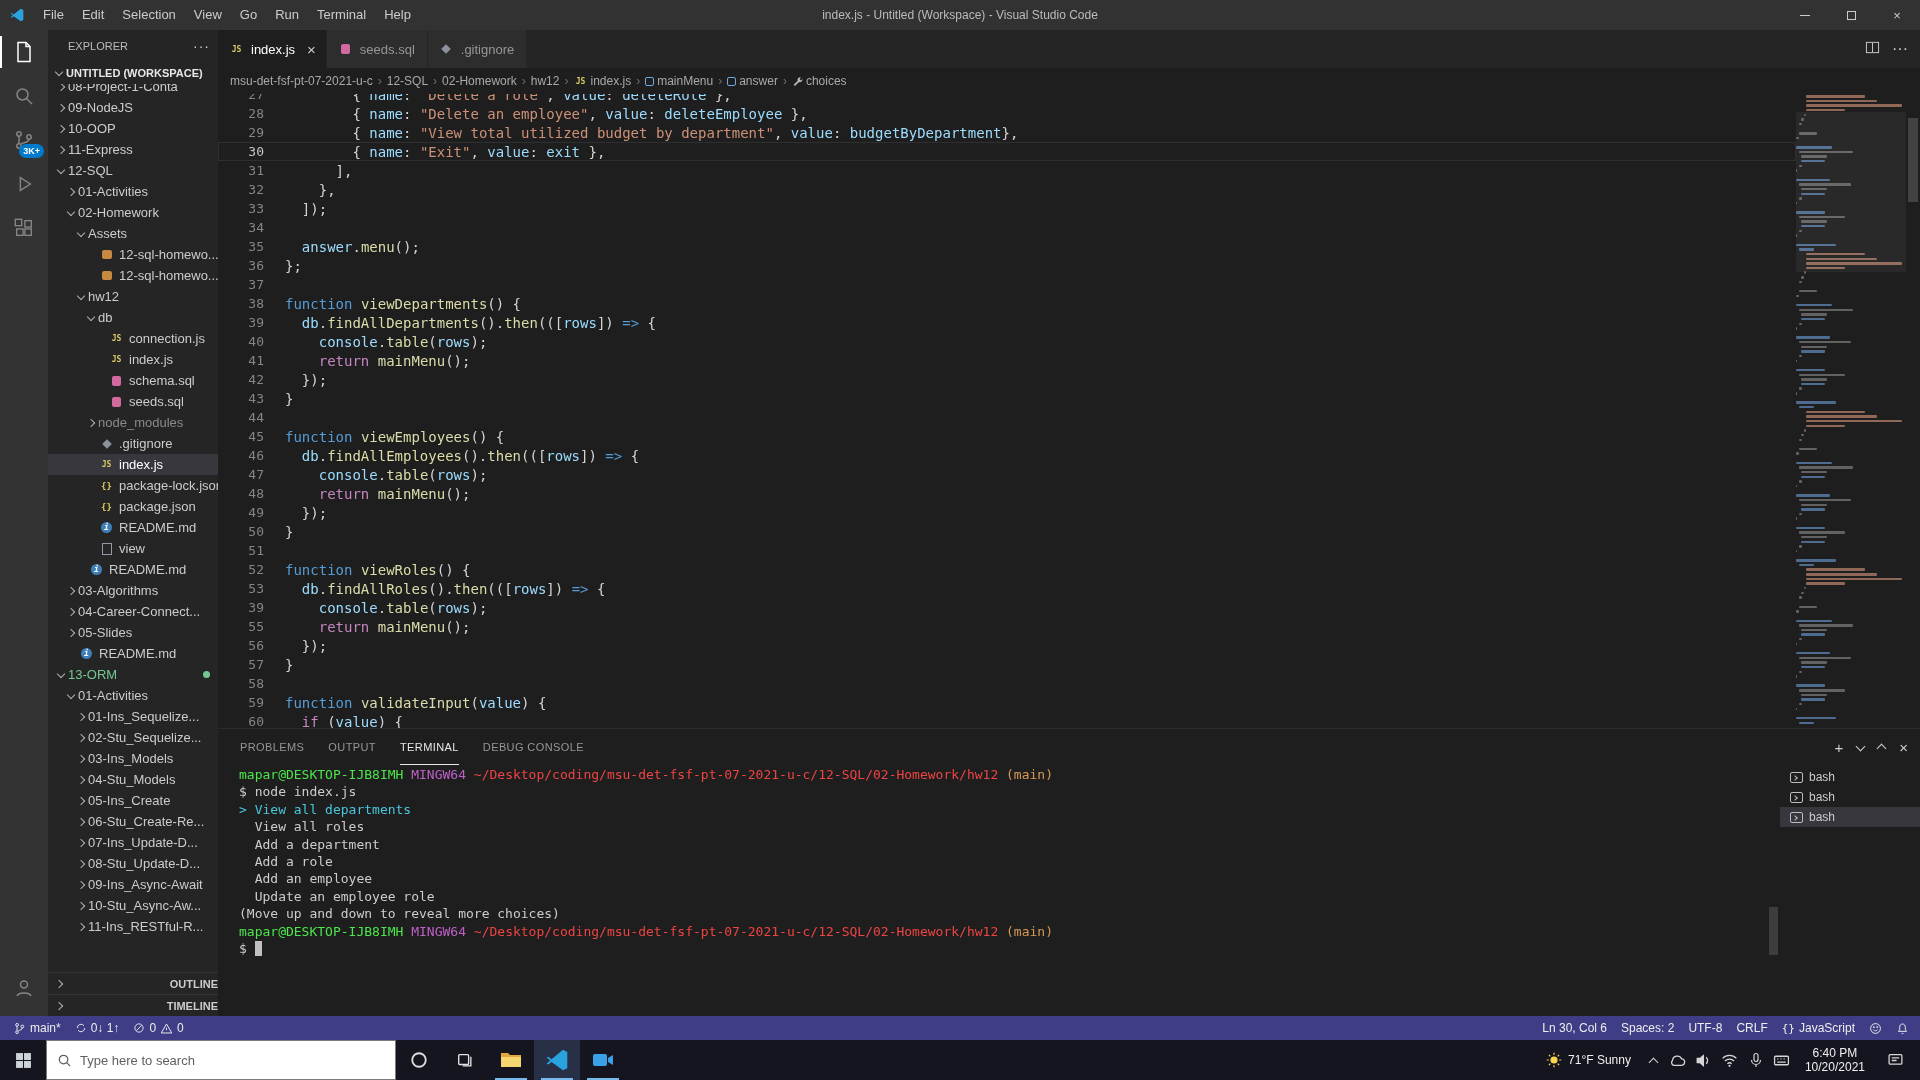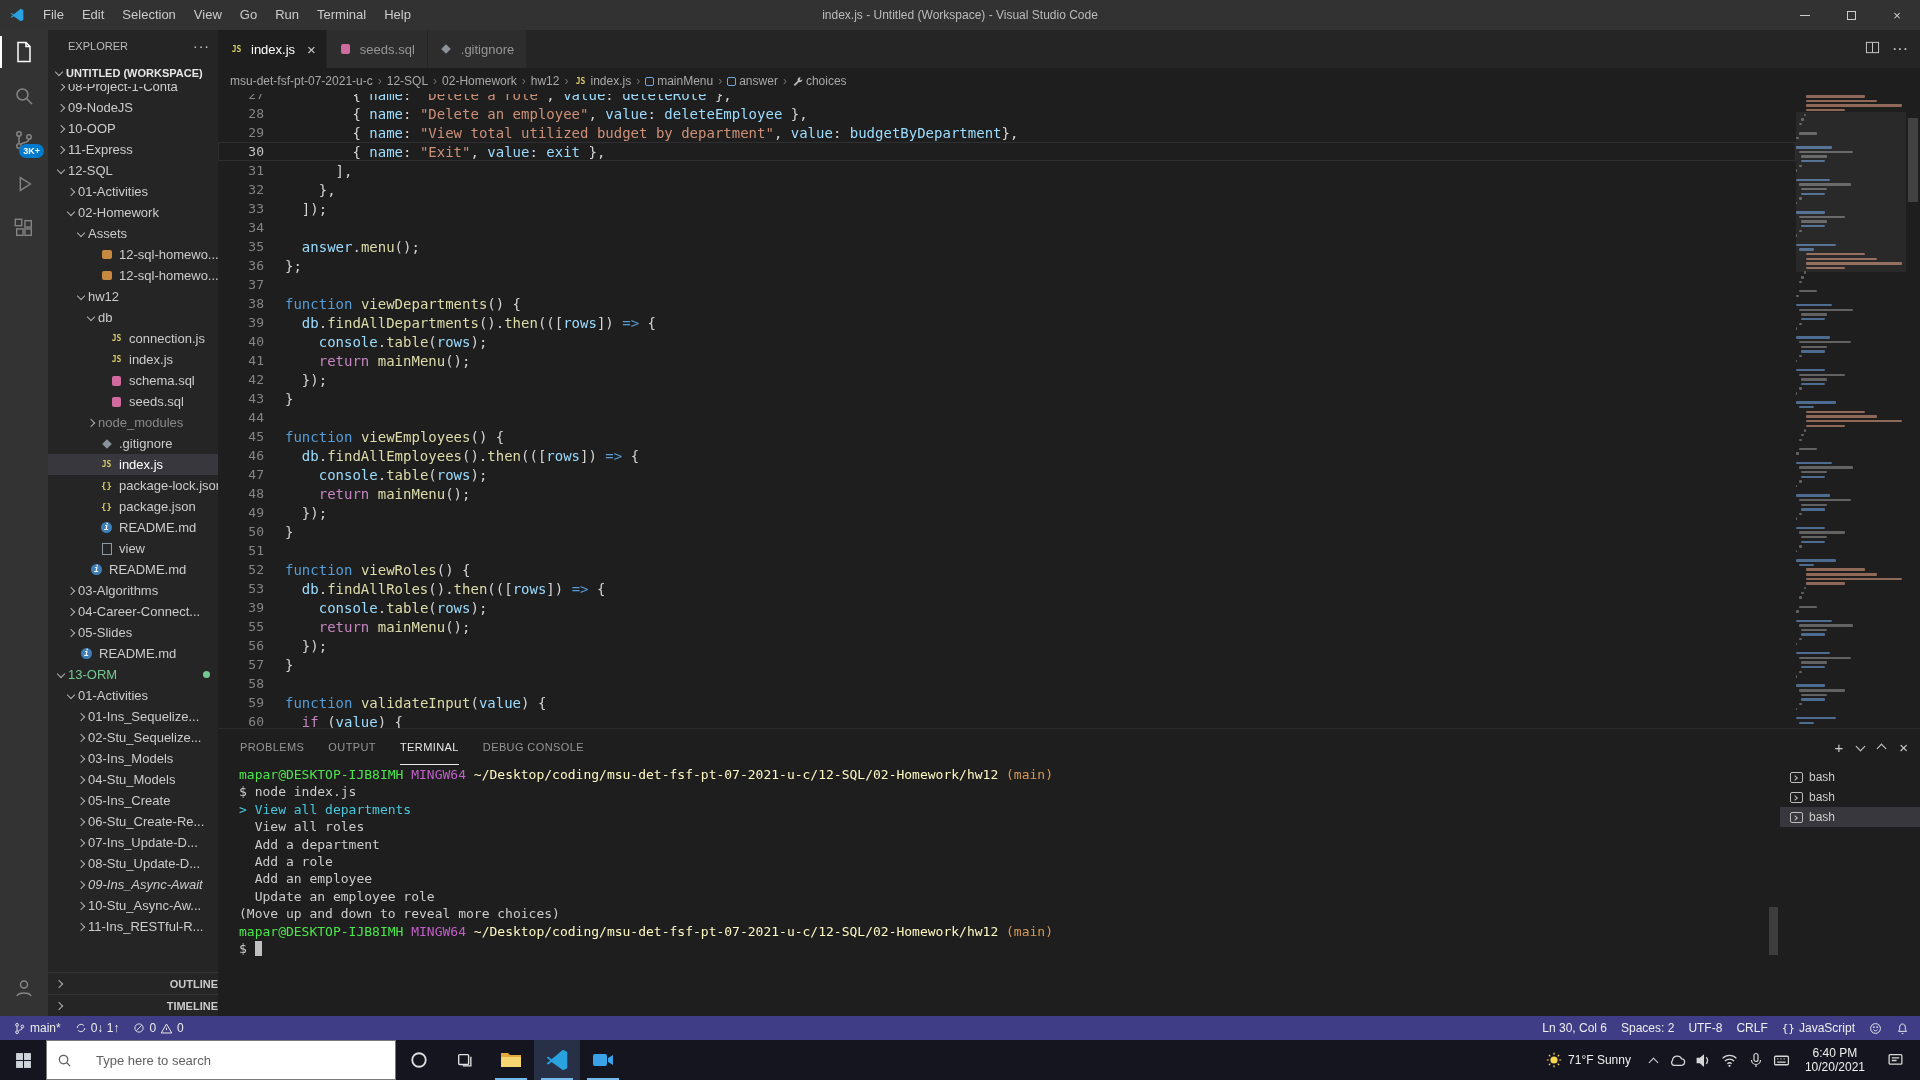--- a/index.html
+++ b/index.html
@@ -112,21 +112,21 @@
   .panel-tab.active{color:#e7e7e7;border-bottom-color:#e7e7e7;}
   .panel-actions{margin-left:auto;display:flex;align-items:center;gap:14px;color:#cfcfcf;font-size:15px;}
   .pa-chev{display:inline-flex;}
   .pa-chev::before{content:"";width:6px;height:6px;border-right:1.5px solid #cfcfcf;border-bottom:1.5px solid #cfcfcf;}
   .pa-down::before{transform:rotate(45deg);margin-top:-2px;}
   .pa-up::before{transform:rotate(-135deg);margin-top:3px;}
   .panel-body{flex:1;position:relative;min-height:0;}
   .terminal{position:absolute;left:21px;top:2px;right:150px;bottom:0;overflow:hidden;
     font-family:"DejaVu Sans Mono",monospace;font-size:13px;}
   .t-line{height:17.4px;white-space:pre;}
-  .t-green{color:#4ce64c;} .t-magenta{color:#c15fc9;} .t-yellow{color:#fef9c3;}
+  .t-green{color:#4ce64c;} .t-magenta{color:#c15fc9;} .t-yellow{color:#ef4444;}
   .t-orange{color:#d79a55;} .t-cyan{color:#49c7dc;} .t-fg{color:#cccccc;}
   .t-bold{color:#f0f0f0;font-weight:bold;} .t-dim{color:#8f8f8f;}
   .t-cursorblock{background:#c0c0c0;color:#c0c0c0;}
   .term-scroll{position:absolute;right:142px;top:142px;width:9px;height:48px;background:rgba(121,121,121,.35);}
   .terminal-list{position:absolute;right:0;top:0;width:140px;bottom:0;padding-top:2px;}
   .tl-row{height:20px;display:flex;align-items:center;padding-left:10px;font-size:12px;color:#cccccc;}
   .tl-row.selected{background:#37373d;}
   .tl-ico{width:13px;height:11px;border:1px solid #bcbcbc;border-radius:2px;margin-right:6px;position:relative;flex:none;}
   .tl-ico::before{content:"";position:absolute;left:2px;top:3px;width:3px;height:3px;
     border-right:1px solid #bcbcbc;border-bottom:1px solid #bcbcbc;transform:rotate(-45deg);}
@@ -134,21 +134,21 @@
   
   .statusbar{height:24px;background:var(--status,#3e3d85);display:flex;align-items:center;flex:none;
     font-size:12px;color:#eeeeee;}
   .st-item{display:flex;align-items:center;gap:4px;padding:0 7px;white-space:nowrap;}
   .st-item svg{stroke:#eeeeee;fill:none;stroke-width:1.2;}
   .st-right{margin-left:auto;display:flex;align-items:center;}
 
   
   .taskbar{height:40px;background:#15151f;display:flex;align-items:stretch;flex:none;}
   .tb-btn{width:46px;display:flex;align-items:center;justify-content:center;position:relative;}
-  .tb-search{width:350px;background:#ffffff;display:flex;align-items:center;gap:24px;padding:0 10px;
+  .tb-search{width:350px;background:#ffffff;display:flex;align-items:center;gap:8px;padding:0 10px;
     border:1px solid #7a7a7a;}
   .tb-search span{color:#5f5f5f;font-size:13px;}
   .tb-app{width:46px;display:flex;align-items:center;justify-content:center;position:relative;}
   .tb-app.open::after{content:"";position:absolute;bottom:0;left:7px;right:7px;height:2px;background:#76b9ed;}
   .tb-app.active{background:rgba(120,170,255,.18);}
   .tb-right{margin-left:auto;display:flex;align-items:center;}
   .tb-weather{display:flex;align-items:center;gap:6px;padding:0 12px;font-size:12px;color:#f0f0f0;}
   .tray-chev{width:22px;display:flex;justify-content:center;}
   .tray-chev::before{content:"";width:6px;height:6px;border-right:1.5px solid #d6d6d6;border-bottom:1.5px solid #d6d6d6;
     transform:rotate(-135deg);margin-top:4px;}
@@ -408,21 +408,21 @@
               <span class="tree-label">06-Stu_Create-Re...</span>
             </div>
             <div class="tree-row" style="padding-left: 26px;">
               <span class="chev chev-r"></span>
               <span class="tree-label">07-Ins_Update-D...</span>
             </div>
             <div class="tree-row" style="padding-left: 26px;">
               <span class="chev chev-r"></span>
               <span class="tree-label">08-Stu_Update-D...</span>
             </div>
-            <div class="tree-row" style="padding-left: 26px; font-style: italic;">
+            <div class="tree-row" style="padding-left: 26px;">
               <span class="chev chev-r"></span>
               <span class="tree-label">09-Ins_Async-Await</span>
             </div>
             <div class="tree-row" style="padding-left: 26px;">
               <span class="chev chev-r"></span>
               <span class="tree-label">10-Stu_Async-Aw...</span>
             </div>
             <div class="tree-row" style="padding-left: 26px;">
               <span class="chev chev-r"></span>
               <span class="tree-label">11-Ins_RESTful-R...</span>

